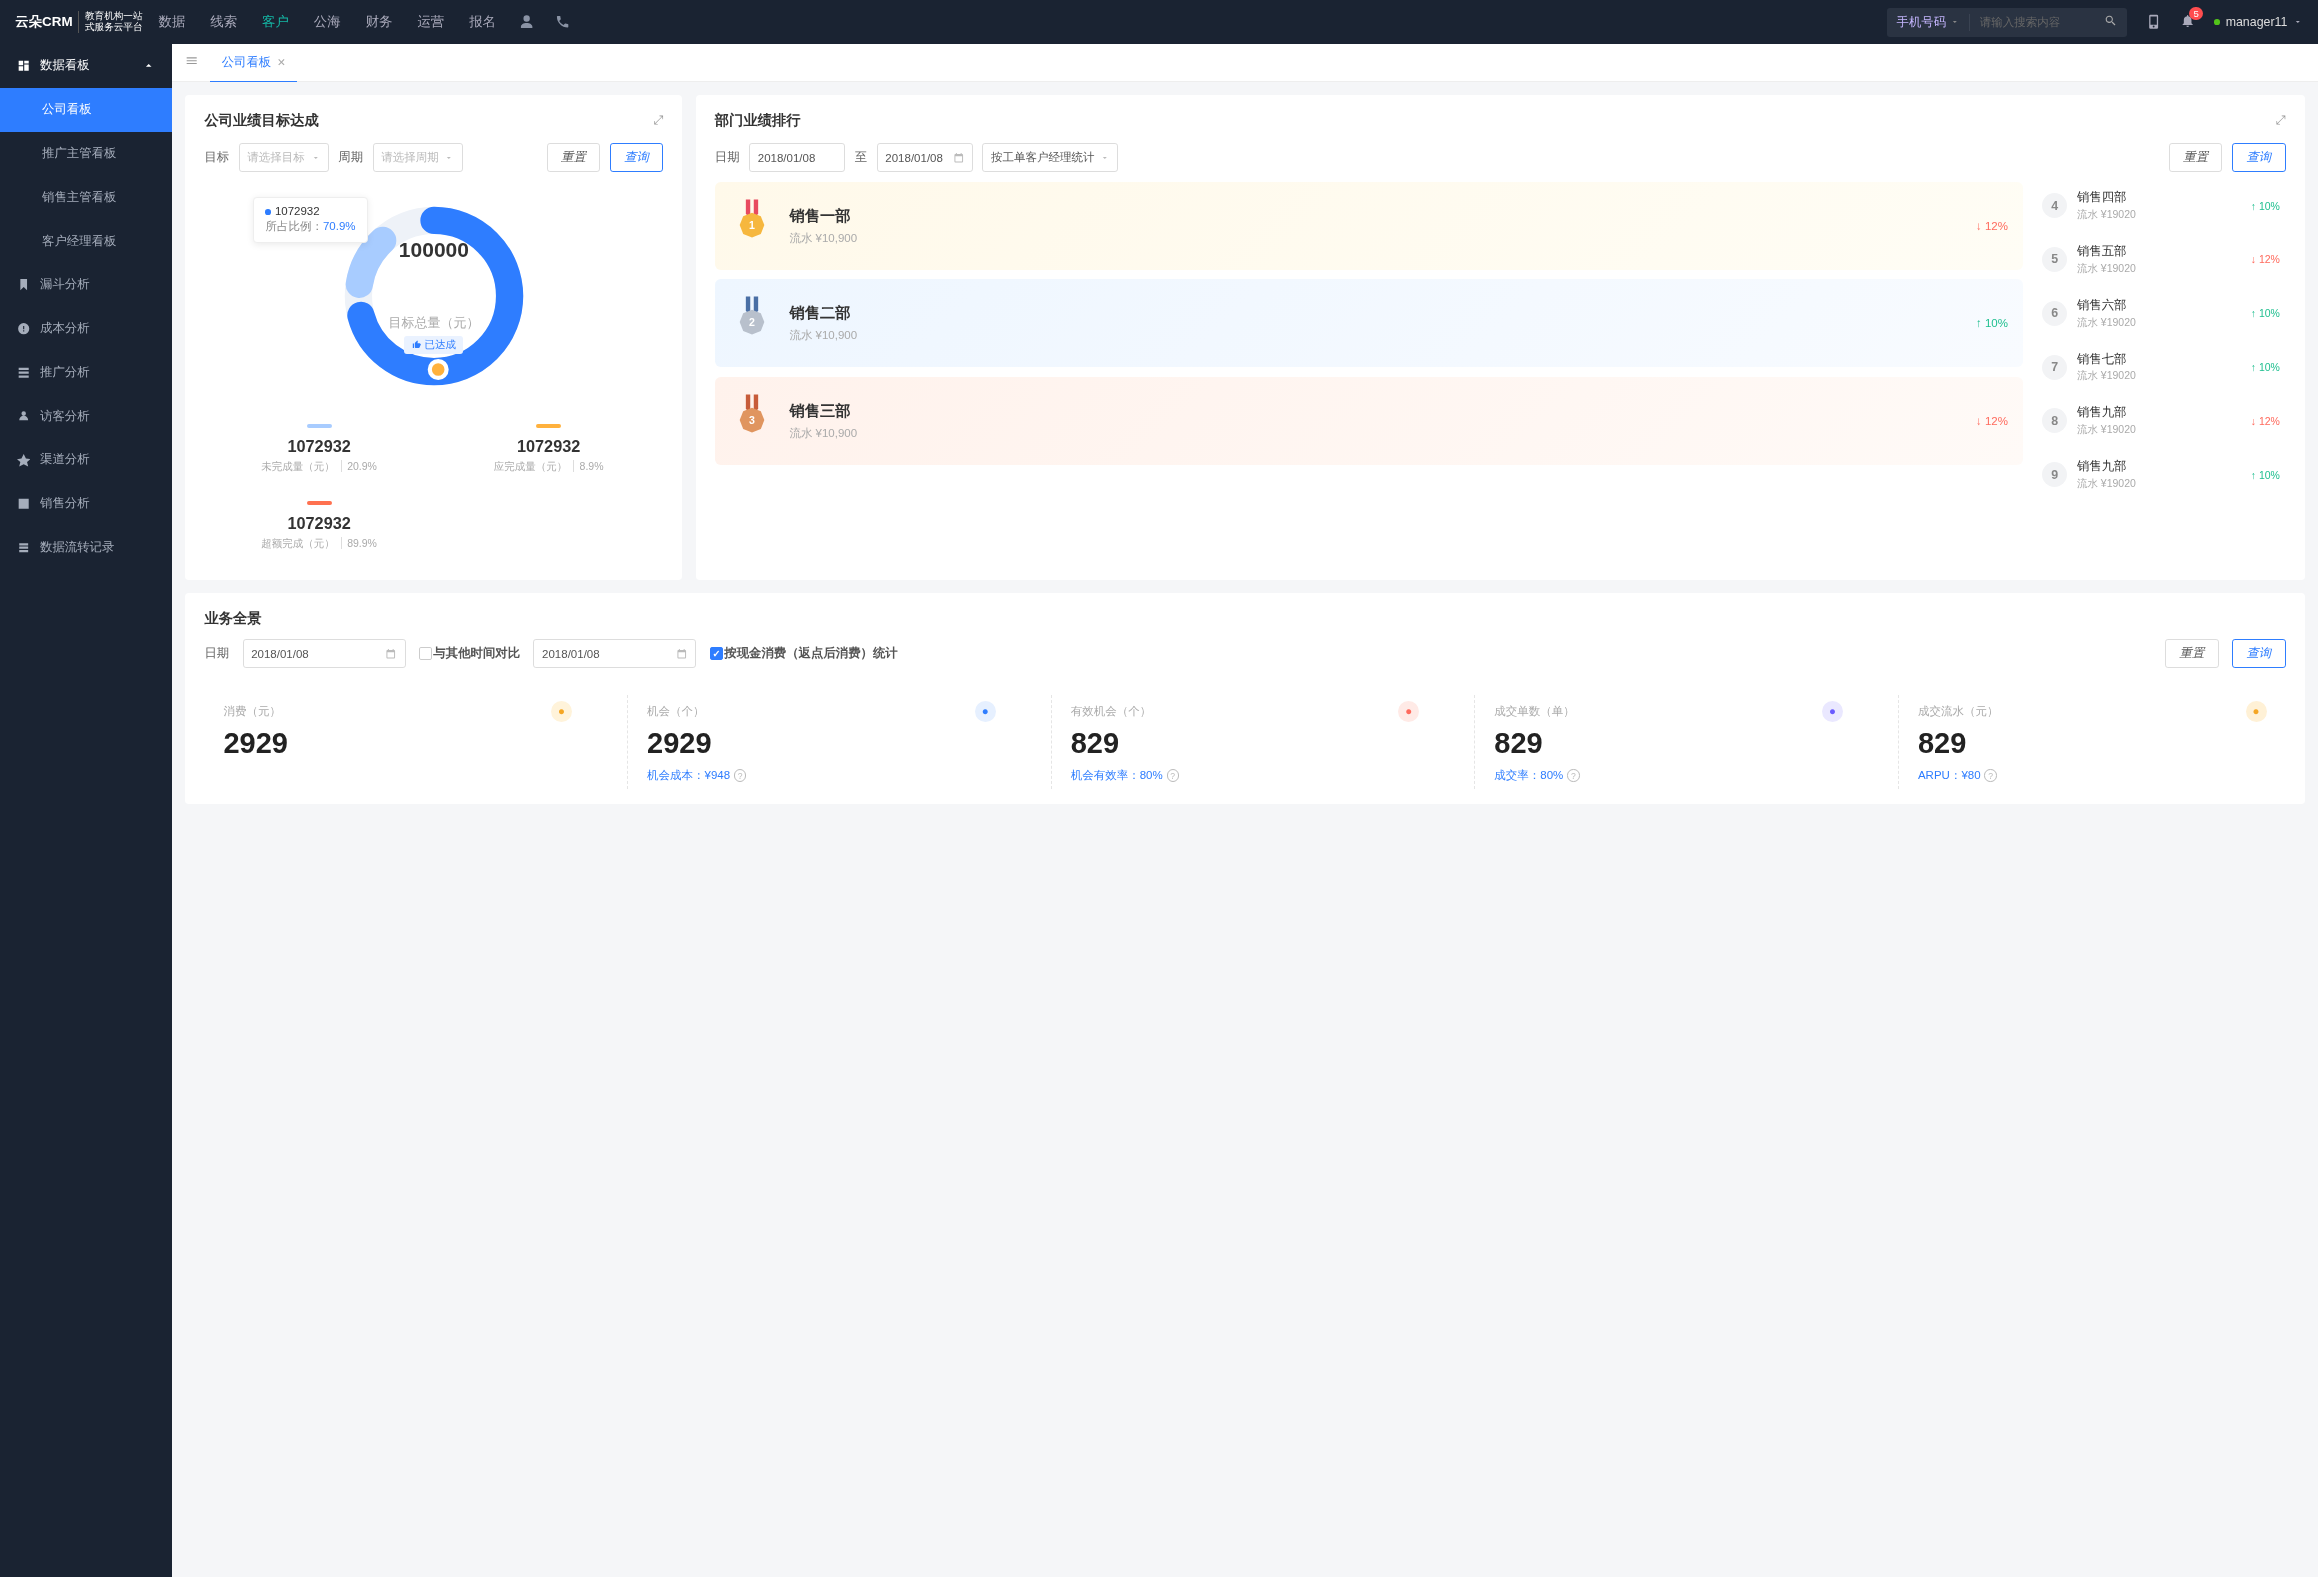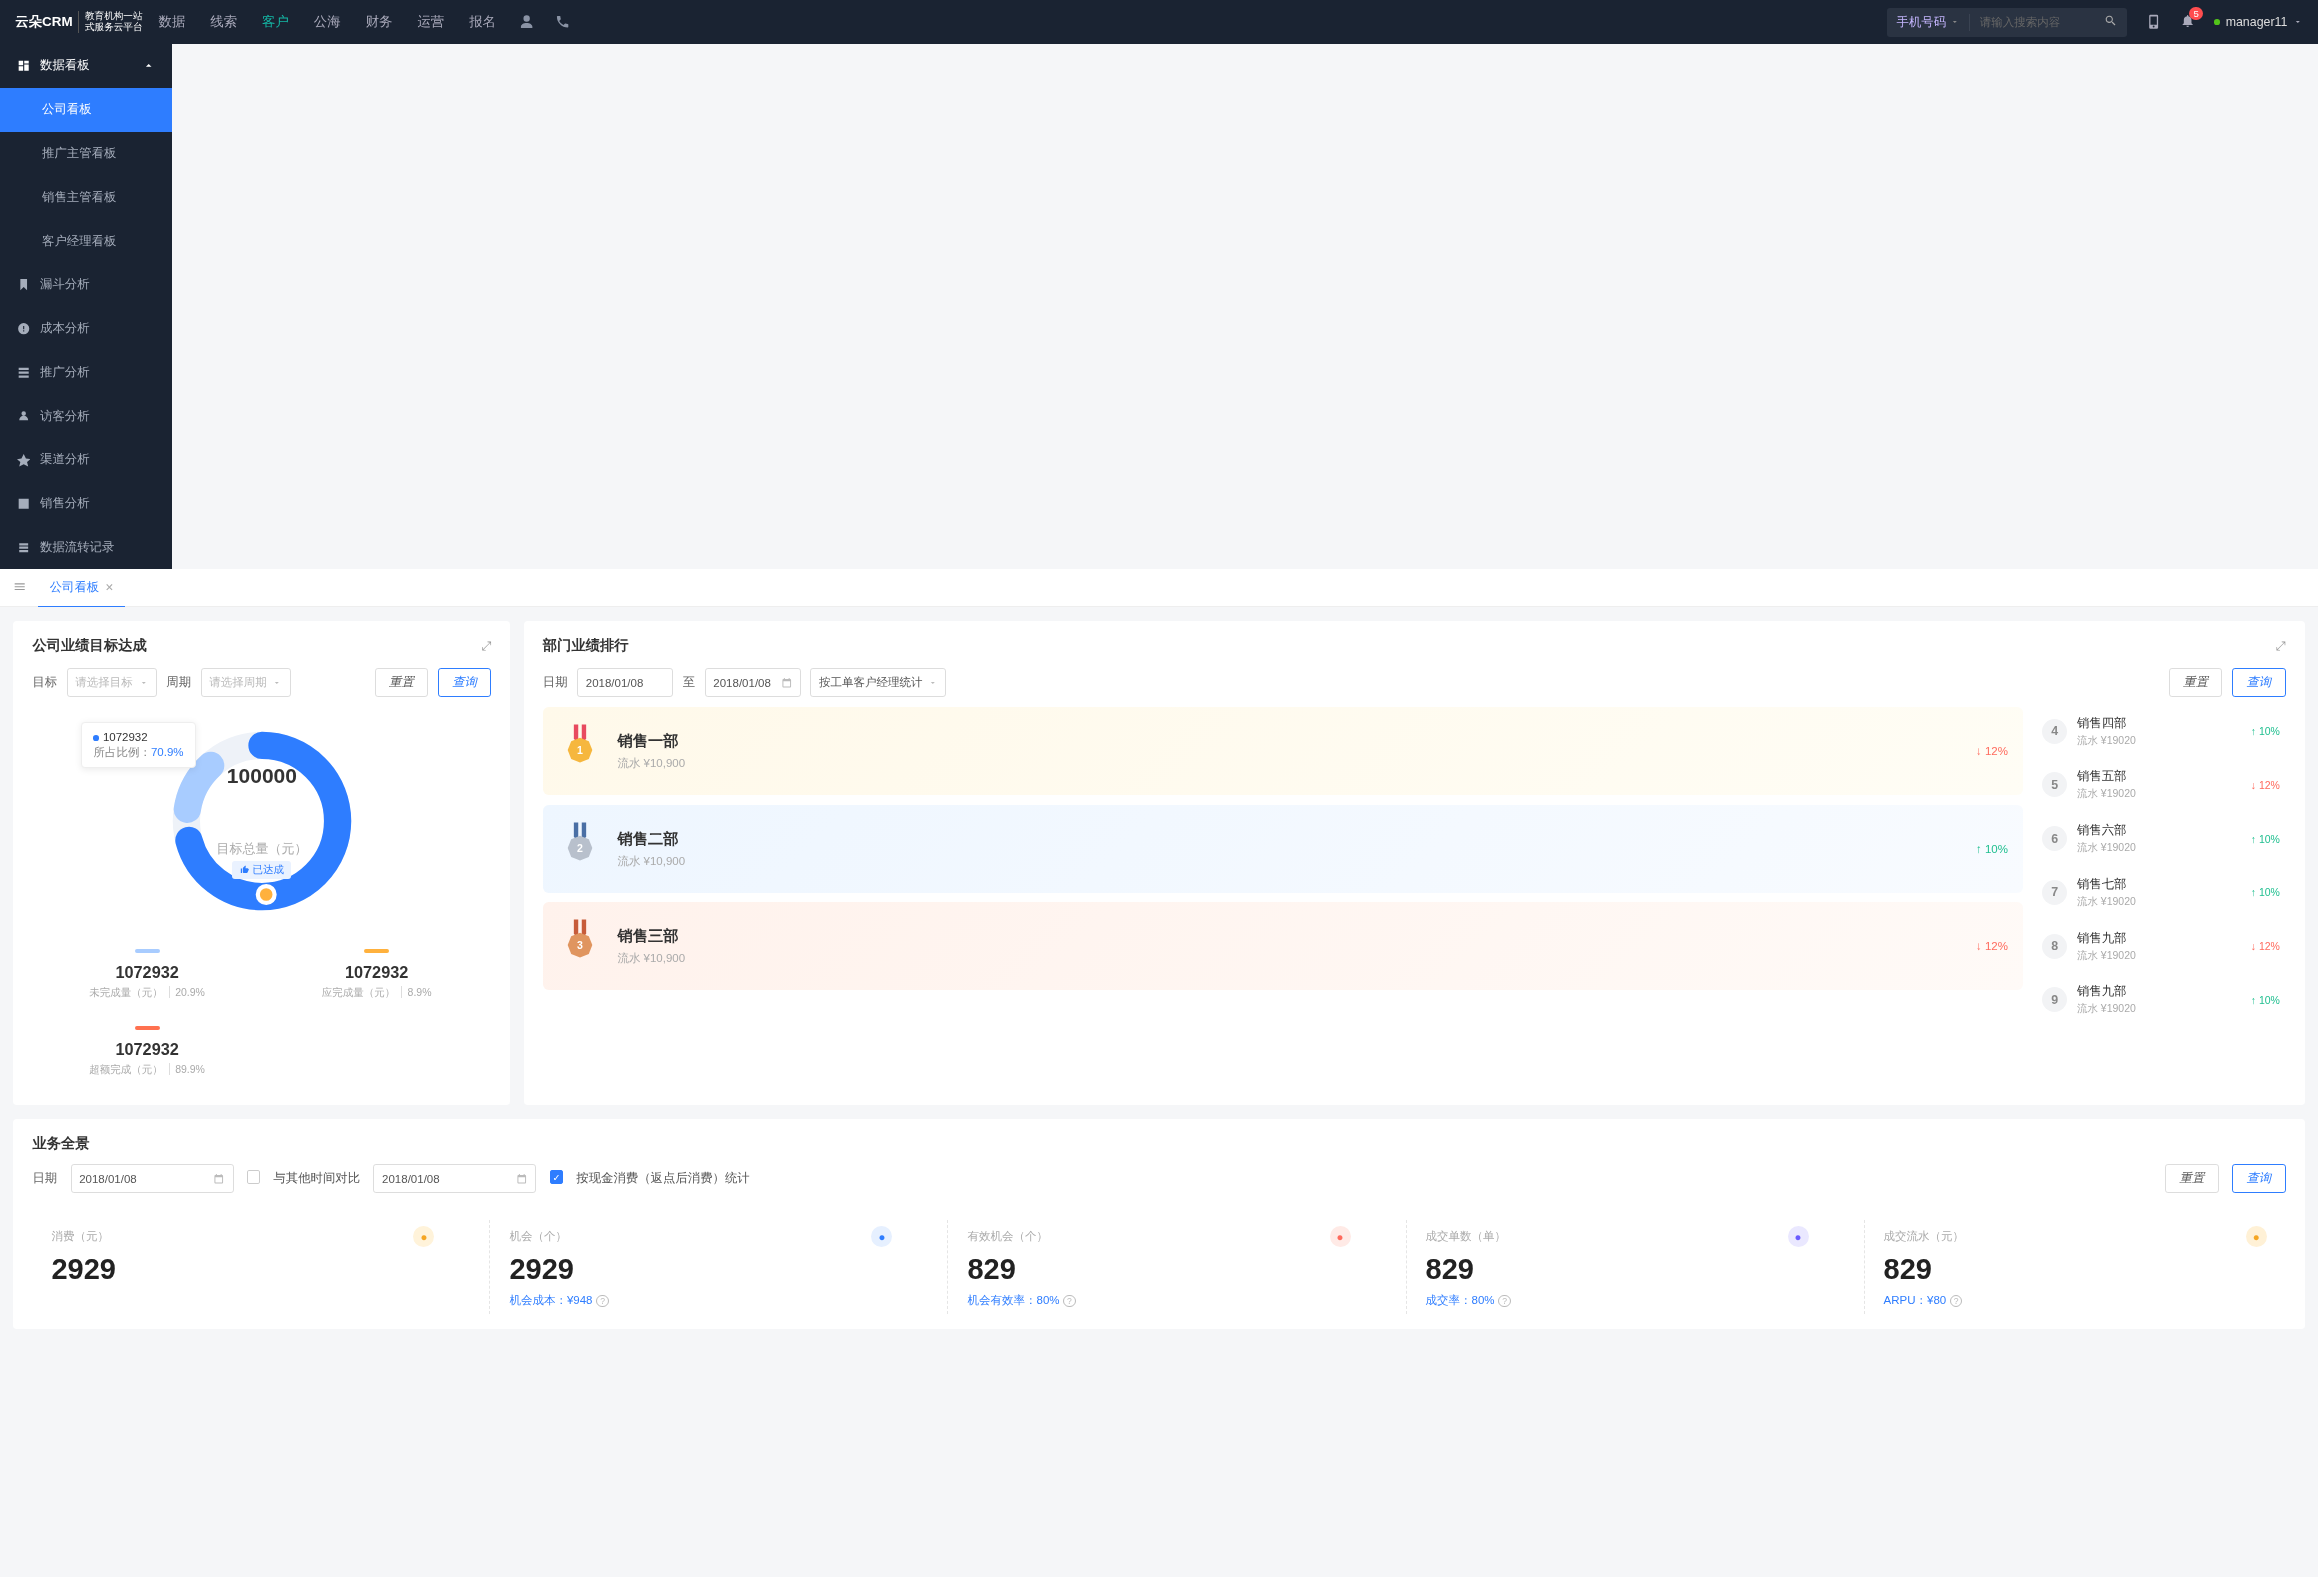--- a/index.html
+++ b/index.html
@@ -20,21 +20,21 @@
 .search-inp { background: transparent; border: none; outline: none; color: #fff; padding: 0 9.6px; width: 124px; font-size: 11.5px; }
 .search-inp::placeholder { color: #666; }
 .search-btn { padding: 0 9.6px; cursor: pointer; }
 .right-icons { display: flex; align-items: center; gap: 19px; margin-left: 19px; }
 .bell-wrap { position: relative; cursor: pointer; }
 .badge { position: absolute; top: -5.7px; right: -7.6px; background: #ff4d4f; color: #fff; border-radius: 7.6px; font-size: 9.6px; padding: 1px 3.8px; min-width: 13.4px; text-align: center; }
 .user { display: flex; align-items: center; gap: 5.7px; cursor: pointer; color: #ddd; font-size: 12.4px; }
 .user-dot { width: 5.7px; height: 5.7px; border-radius: 50%; background: #52c41a; }
 
 
-.layout { display: flex; height: calc(100vh - 44px); flex-direction: column; }
+.layout { display: flex; height: calc(100vh - 44px); }
 .sidebar { width: 172px; background: #1a2332; color: #a5adbb; overflow-y: auto; flex-shrink: 0; }
 .side-group { padding: 13.4px 17px; display: flex; align-items: center; gap: 9.6px; cursor: pointer; font-size: 12.4px; }
 .side-group.header { color: #fff; justify-content: space-between; }
 .side-group.sub { padding-left: 42px; }
 .side-group.active { background: #2e7dff; color: #fff; }
 .side-group svg { width: 13.4px; height: 13.4px; fill: currentColor; flex-shrink: 0; }
 .chev { width: 9.6px; height: 9.6px; }
 
 .main { flex: 1; display: flex; flex-direction: column; overflow: hidden; }
 .tabs-bar { background: #fff; height: 38px; display: flex; align-items: center; padding: 0 9.6px; border-bottom: 1px solid #eee; gap: 7.6px; }
@@ -94,21 +94,21 @@
 .rest-item { display: flex; align-items: center; gap: 9.6px; padding: 7.6px 5.7px; }
 .rest-num { width: 25px; height: 25px; border-radius: 50%; background: #f2f3f5; color: #888; display: flex; align-items: center; justify-content: center; font-size: 12.4px; font-weight: 600; }
 .rest-info .nm { font-size: 12.4px; color: #333; font-weight: 500; }
 .rest-info .sb { font-size: 10.5px; color: #aaa; margin-top: 1.9px; }
 .rest-trend { margin-left: auto; font-size: 10.5px; display: flex; align-items: center; gap: 1.9px; }
 
 
 .overview { margin-top: 13.4px; }
 .overview-filters { display: flex; align-items: center; gap: 13.4px; margin-top: 11.5px; flex-wrap: wrap; }
 .date-input { border: 1px solid #ddd; border-radius: 2.9px; height: 29px; padding: 0 7.6px; display: flex; align-items: center; color: #555; font-size: 11.5px; min-width: 163px; justify-content: space-between; cursor: pointer; }
-.checkbox { display: flex; gap: 13px; cursor: pointer; color: #555; }
+.checkbox { display: flex; align-items: center; gap: 1px; cursor: pointer; color: #555; font-weight: bold; }
 .checkbox .box { width: 13.4px; height: 13.4px; border: 1px solid #ccc; border-radius: 1.9px; display: inline-flex; align-items: center; justify-content: center; }
 .checkbox.checked .box { background: #2e7dff; border-color: #2e7dff; color: #fff; font-size: 9.6px; }
 .spacer { flex: 1; }
 
 .kpis { display: flex; margin-top: 27px; gap: 36px; }
 .kpi { flex: 1; padding: 5.7px 19px; border-left: 1px dashed #e5e5e5; position: relative; }
 .kpi:first-child { border-left: none; }
 .kpi-top { display: flex; justify-content: space-between; align-items: center; color: #aaa; font-size: 11.5px; }
 .kpi-icon { width: 21px; height: 21px; border-radius: 50%; display: flex; align-items: center; justify-content: center; }
 .kpi-val { font-size: 29px; font-weight: 800; color: #222; margin-top: 5.7px; }

